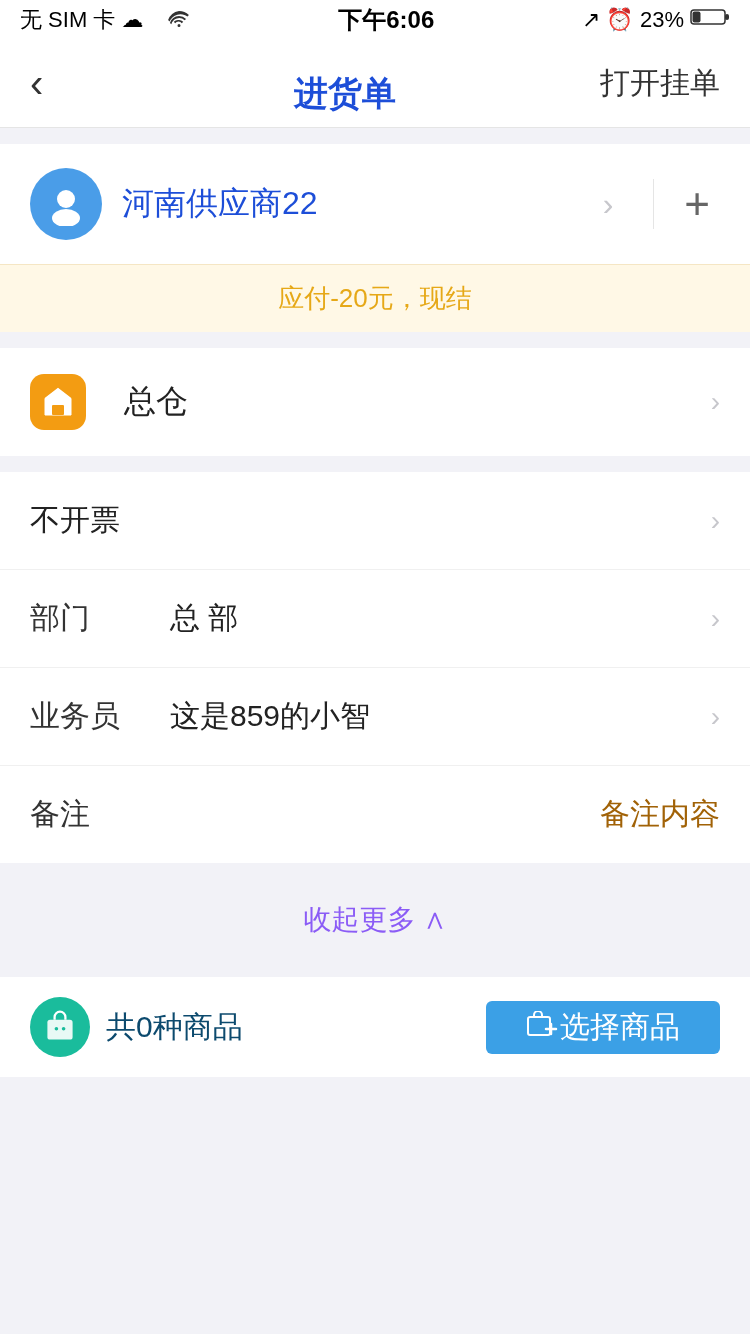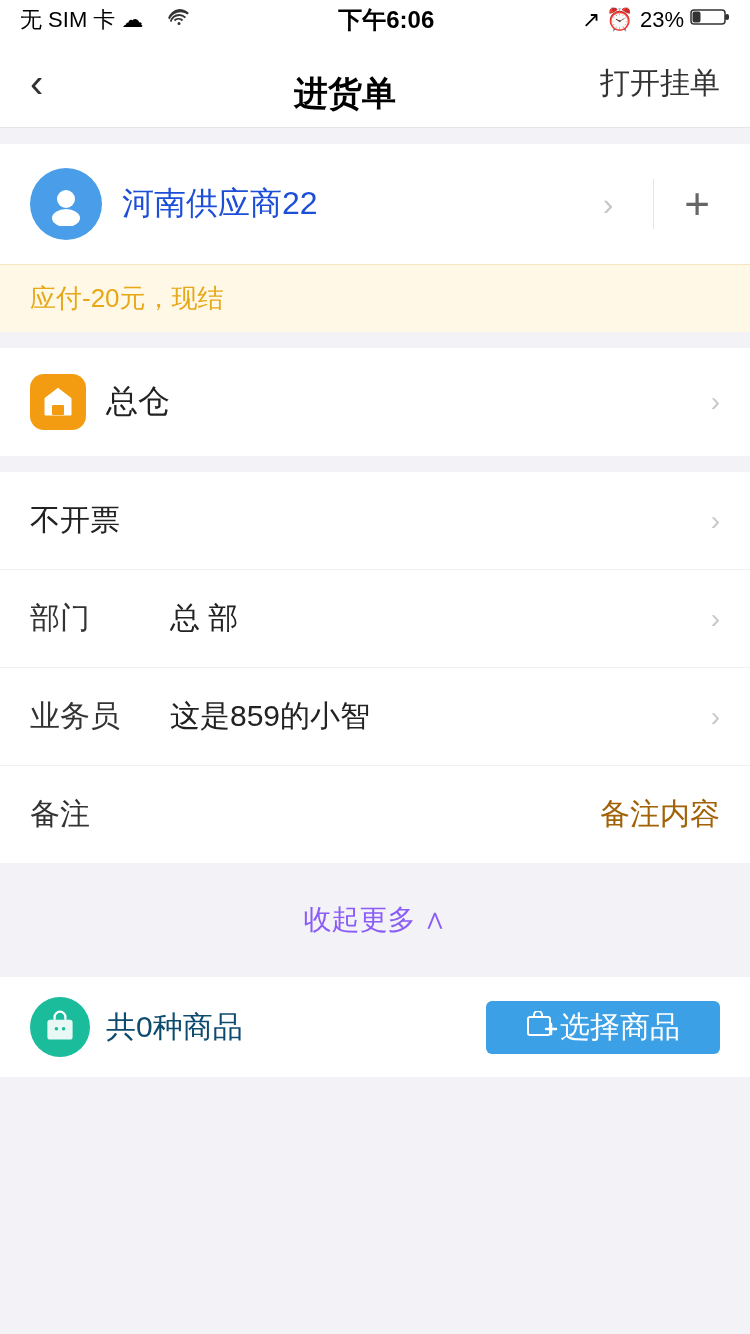--- a/index.html
+++ b/index.html
@@ -16,21 +16,21 @@
     .status-bar {
       height: 40px;
       background: #fff;
       display: flex;
       align-items: center;
       justify-content: space-between;
       padding: 0 20px;
       font-size: 22px;
       font-weight: 500;
     }
-    .status-left { display: flex; align-items: flex-start; gap: 25px; }
+    .status-left { display: flex; align-items: center; gap: 25px; }
     .status-center { font-weight: 600; font-size: 24px; }
     .status-right { display: flex; align-items: center; gap: 6px; font-size: 22px; }
 
     
     .nav-bar {
       height: 88px;
       background: #fff;
       display: flex;
       align-items: center;
       justify-content: space-between;
@@ -39,21 +39,21 @@
     }
     .nav-back {
       font-size: 40px;
       color: #333;
       cursor: pointer;
       width: 60px;
     }
     .nav-title {
       font-size: 34px;
       font-weight: 600;
-      color: #000000;
+      color: #1d4ed8;
       margin-top: 21px;
     }
     .nav-action {
       font-size: 30px;
       color: #333;
       cursor: pointer;
     }
 
     
     .content {
@@ -108,31 +108,32 @@
       padding: 0 10px;
     }
 
     
     .notice-bar {
       background: #fff8e6;
       padding: 16px 30px;
       font-size: 26px;
       color: #e6a817;
       border-top: 1px solid #f5e6c4;
+      text-align: center;
     }
 
     
     .row-item {
       display: flex;
       align-items: center;
       padding: 26px 30px;
       background: #fff;
       border-bottom: 1px solid #f0f0f0;
     }
-    .row-item:last-child { border-bottom: none; }
+    .row-item:last-child { border-bottom: none; gap: 18px; }
     .warehouse-icon {
       width: 56px;
       height: 56px;
       border-radius: 14px;
       background: #f39c12;
       display: flex;
       align-items: center;
       justify-content: center;
       margin-right: 20px;
       flex-shrink: 0;

